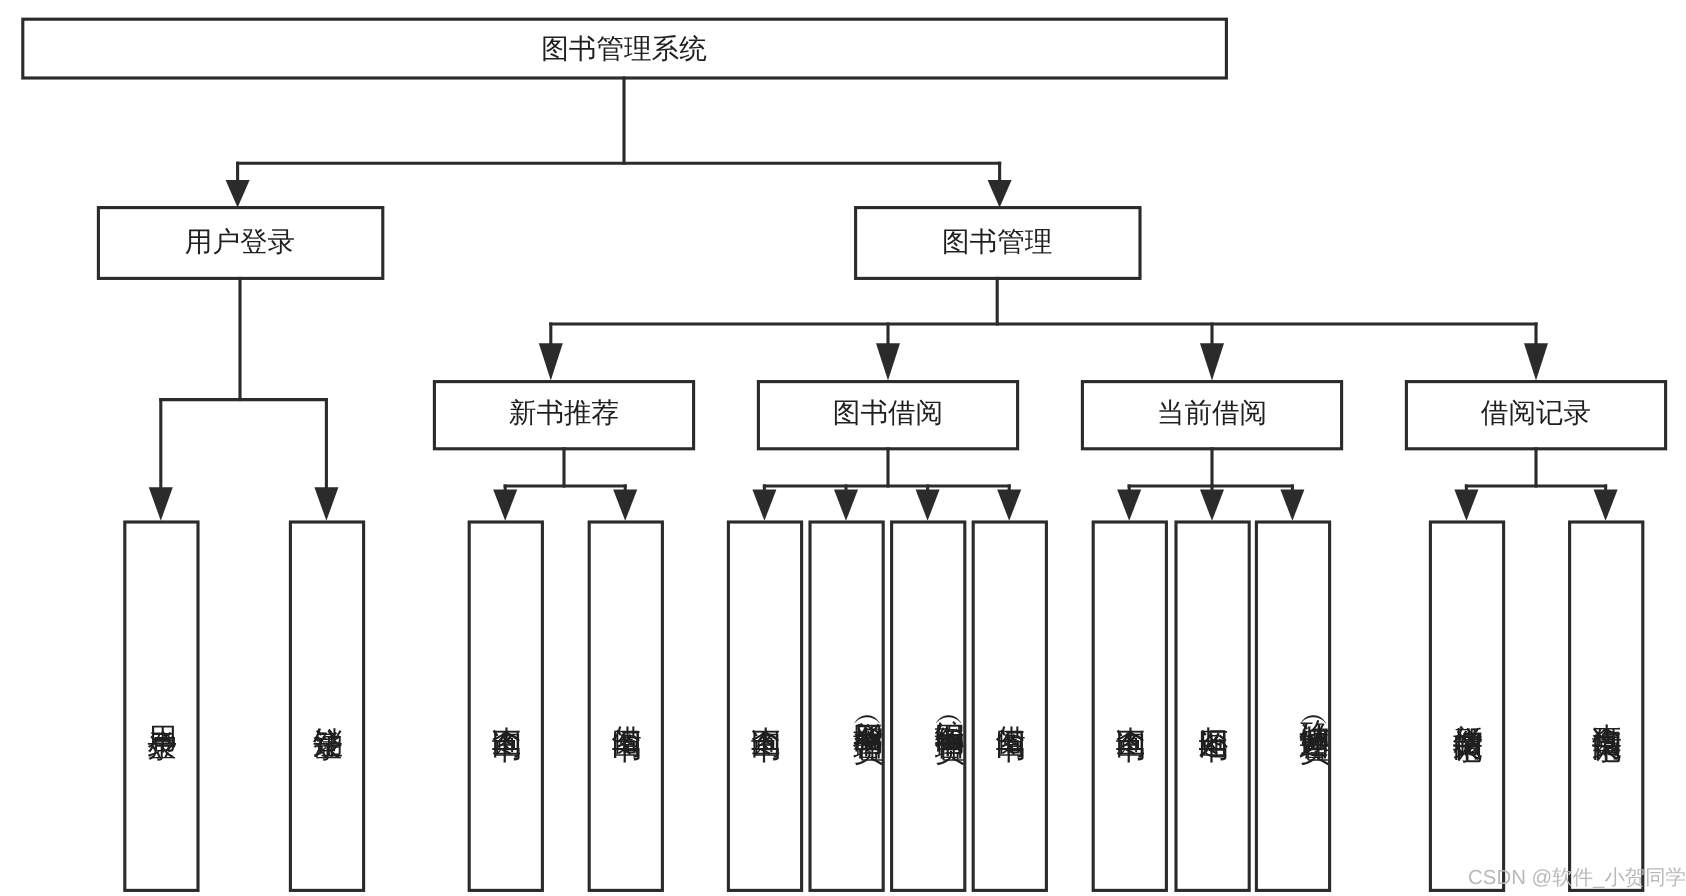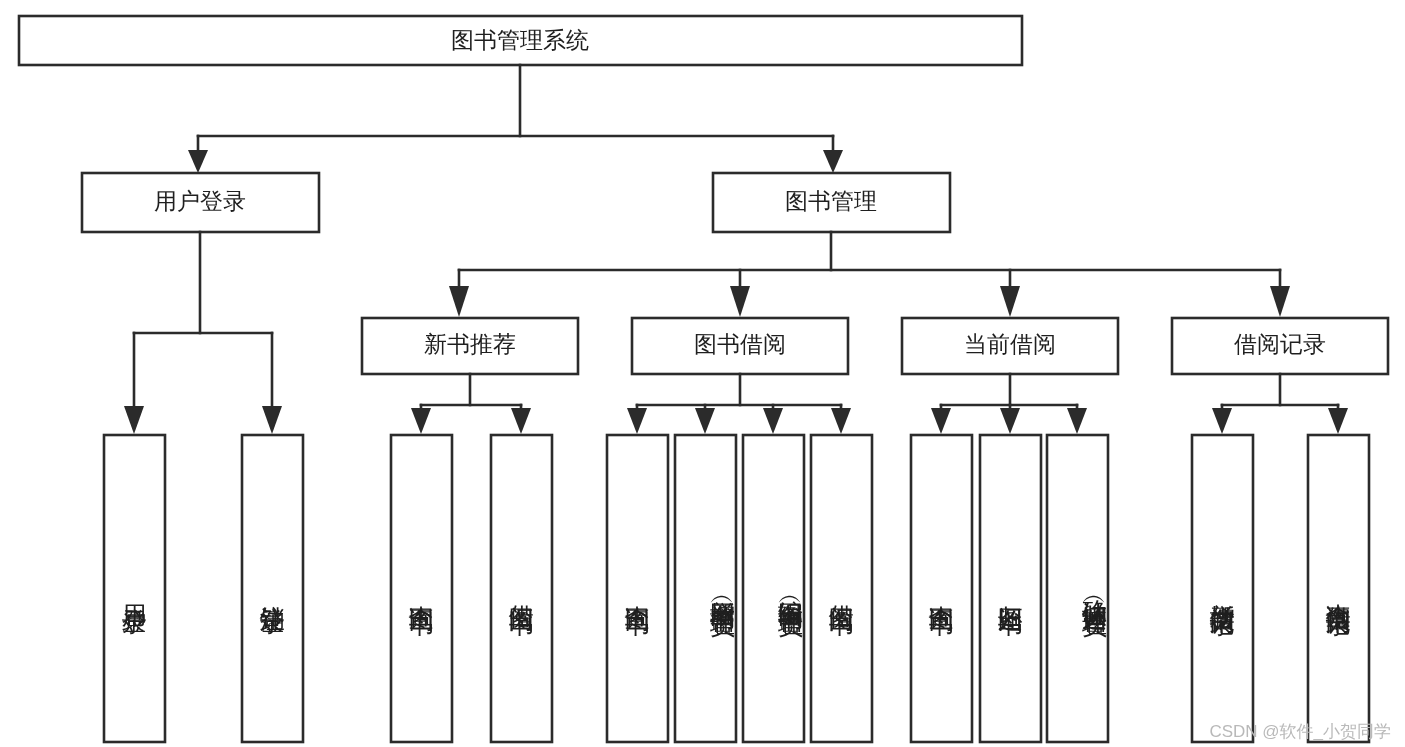--- a/index.html
+++ b/index.html
@@ -66,21 +66,21 @@
     color: #1f1f1f;
     letter-spacing: 2px;
     white-space: nowrap;
     display: flex;
     align-items: center;
     justify-content: center;
     pointer-events: none;
   }
   .watermark {
     position: absolute;
-    right: 14px;
+    right: 0;
     bottom: 4px;
     font-family: "Liberation Sans", "DejaVu Sans", sans-serif;
     font-size: 17px;
     color: #b9b9b9;
     white-space: nowrap;
     user-select: none;
   }
 </style>
 </head>
 <body>

